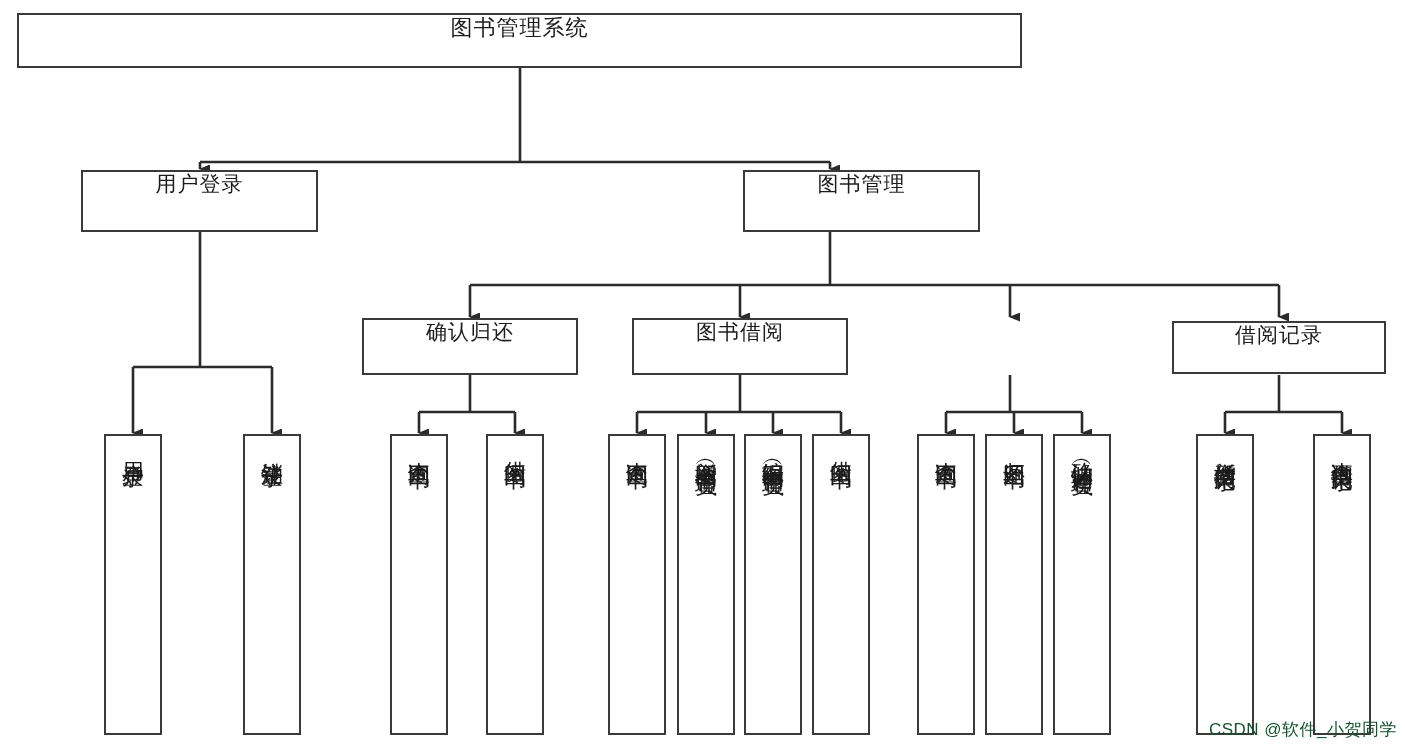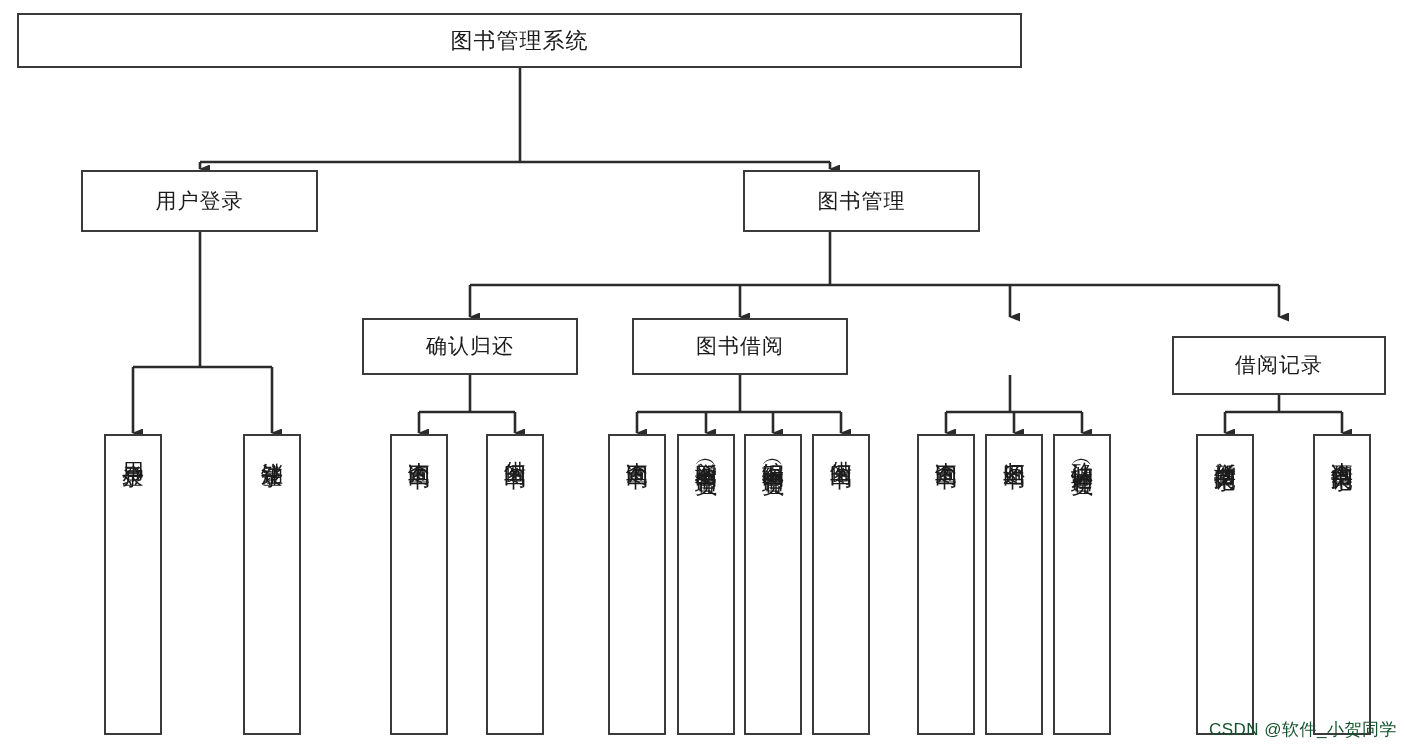--- a/index.html
+++ b/index.html
@@ -23,21 +23,21 @@
     top: 0;
     width: 1405px;
     height: 747px;
   }
   .node {
     position: absolute;
     box-sizing: border-box;
     background: #ffffff;
     border: 2.5px solid #3a3a3a;
     display: flex;
-    align-items: center;
+    align-items: flex-start;
     justify-content: center;
     color: #1b1b1b;
   }
   .node.horiz .label {
     font-size: 21px;
     line-height: 1.15;
     letter-spacing: 1px;
     white-space: nowrap;
   }
   .node.vert {
@@ -122,21 +122,21 @@
   <div class="node horiz" style="left:711px; top:170px; width:237px; height:62px;margin-left:32px;">
     <span class="label">图书管理</span>
   </div>
 
   <div class="node horiz" style="left:362px; top:318px; width:216px; height:57px;">
     <span class="label">确认归还</span>
   </div>
   <div class="node horiz" style="left:632px; top:318px; width:216px; height:57px;">
     <span class="label">图书借阅</span>
   </div>
-  <div class="node horiz" style="left:1172px; top:336px; width:214px; height:59px;">
+  <div class="node horiz" style="left:1172px; top:321px; width:214px; height:53px;">
     <span class="label">借阅记录</span>
   </div>
 
   <div class="node vert" style="left:104px; top:434px; width:58px; height:301px;">
     <span class="label">用户登录</span>
   </div>
   <div class="node vert" style="left:243px; top:434px; width:58px; height:301px;">
     <span class="label">注销登录</span>
   </div>
   <div class="node vert" style="left:390px; top:434px; width:58px; height:301px;">

